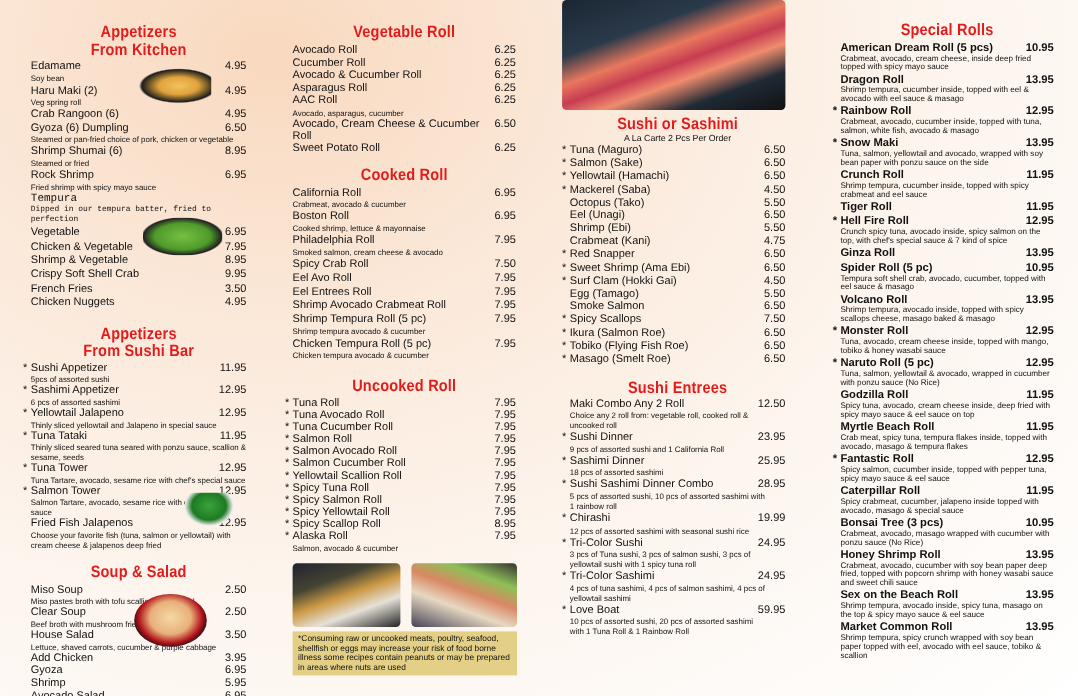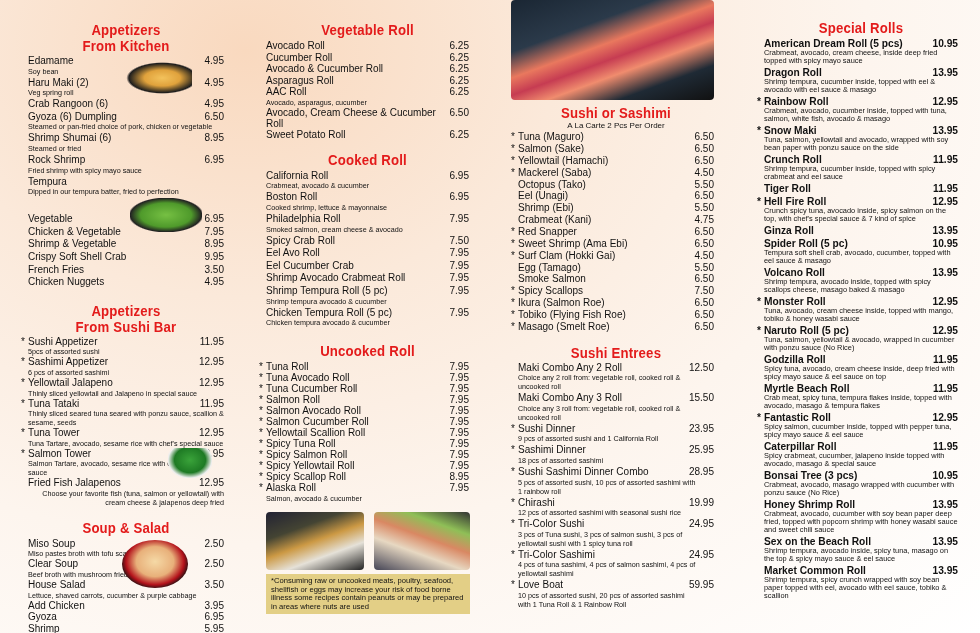--- a/index.html
+++ b/index.html
@@ -60,21 +60,21 @@
         </div>
         <div class="ds">Steamed or fried</div>
       </div>
       <div class="grp" style="margin-bottom: 2px;">
         <div class="it">
           <span class="n">Rock Shrimp</span>
           <span>6.95</span>
         </div>
         <div class="ds">Fried shrimp with spicy mayo sauce</div>
       </div>
-      <div class="grp" style="margin-bottom: 18px;">
+      <div class="grp" style="margin-bottom: 2px; font-family: Liberation Mono, monospace;">
         <div class="it">
           <span class="n">Tempura</span>
           <span></span>
         </div>
         <div class="ds">Dipped in our tempura batter, fried to perfection</div>
       </div>
       <div class="grp" style="margin-bottom: 2px;">
         <div class="it">
           <span class="n">Vegetable</span>
           <span>6.95</span>
@@ -157,21 +157,21 @@
         <div class="ds">Tuna Tartare, avocado, sesame rice with chef's special sauce</div>
       </div>
       <div class="grp" style="margin-bottom: 1px;">
         <div class="it" style="position: relative;">
           <span class="star" style="left: -7px;">*</span>
           <span class="n">Salmon Tower</span>
           <span>12.95</span>
         </div>
         <div class="ds">Salmon Tartare, avocado, sesame rice with chef's special sauce</div>
       </div>
-      <div class="grp" style="margin-bottom: 1px; text-align: right;">
+      <div class="grp" style="margin-bottom: 1px;">
         <div class="it">
           <span class="n">Fried Fish Jalapenos</span>
           <span>12.95</span>
         </div>
         <div class="ds">Choose your favorite fish (tuna, salmon or yellowtail) with cream cheese &amp; jalapenos deep fried</div>
       </div>
     </div>
   <div class="h" style="margin-top:13px">Soup &amp; Salad</div>
   <div id="soup" style="margin-top:3px">
       <div class="grp">
@@ -309,21 +309,21 @@
         </div>
       </div>
       <div class="grp" style="margin-bottom: 2px;">
         <div class="it">
           <span class="n">Eel Avo Roll</span>
           <span>7.95</span>
         </div>
       </div>
       <div class="grp" style="margin-bottom: 2px;">
         <div class="it">
-          <span class="n">Eel Cucumber Crab</span>
+          <span class="n">Eel Entrees Roll</span>
           <span>7.95</span>
         </div>
       </div>
       <div class="grp" style="margin-bottom: 2px;">
         <div class="it">
           <span class="n">Shrimp Avocado Crabmeat Roll</span>
           <span>7.95</span>
         </div>
       </div>
       <div class="grp" style="margin-bottom: 2px;">
@@ -556,27 +556,20 @@
   <div class="h" style="margin-top:12px">Sushi Entrees</div>
   <div id="entrees" style="margin-top:2px">
       <div class="grp" style="margin-bottom: 2px;">
         <div class="it">
           <span class="n">Maki Combo Any 2 Roll</span>
           <span>12.50</span>
         </div>
         <div class="ds" style="width: 178px;">Choice any 2 roll from: vegetable roll, cooked roll &amp; uncooked roll</div>
       </div>
       <div class="grp" style="margin-bottom: 2px;">
-        <div class="it">
-          <span class="n">Maki Combo Any 3 Roll</span>
-          <span>15.50</span>
-        </div>
-        <div class="ds" style="width: 178px;">Choice any 3 roll from: vegetable roll, cooked roll &amp; uncooked roll</div>
-      </div>
-      <div class="grp" style="margin-bottom: 2px;">
         <div class="it" style="position: relative;">
           <span class="star" style="left: -7px;">*</span>
           <span class="n">Sushi Dinner</span>
           <span>23.95</span>
         </div>
         <div class="ds" style="width: 178px;">9 pcs of assorted sushi and 1 California Roll</div>
       </div>
       <div class="grp" style="margin-bottom: 2px;">
         <div class="it" style="position: relative;">
           <span class="star" style="left: -7px;">*</span>

